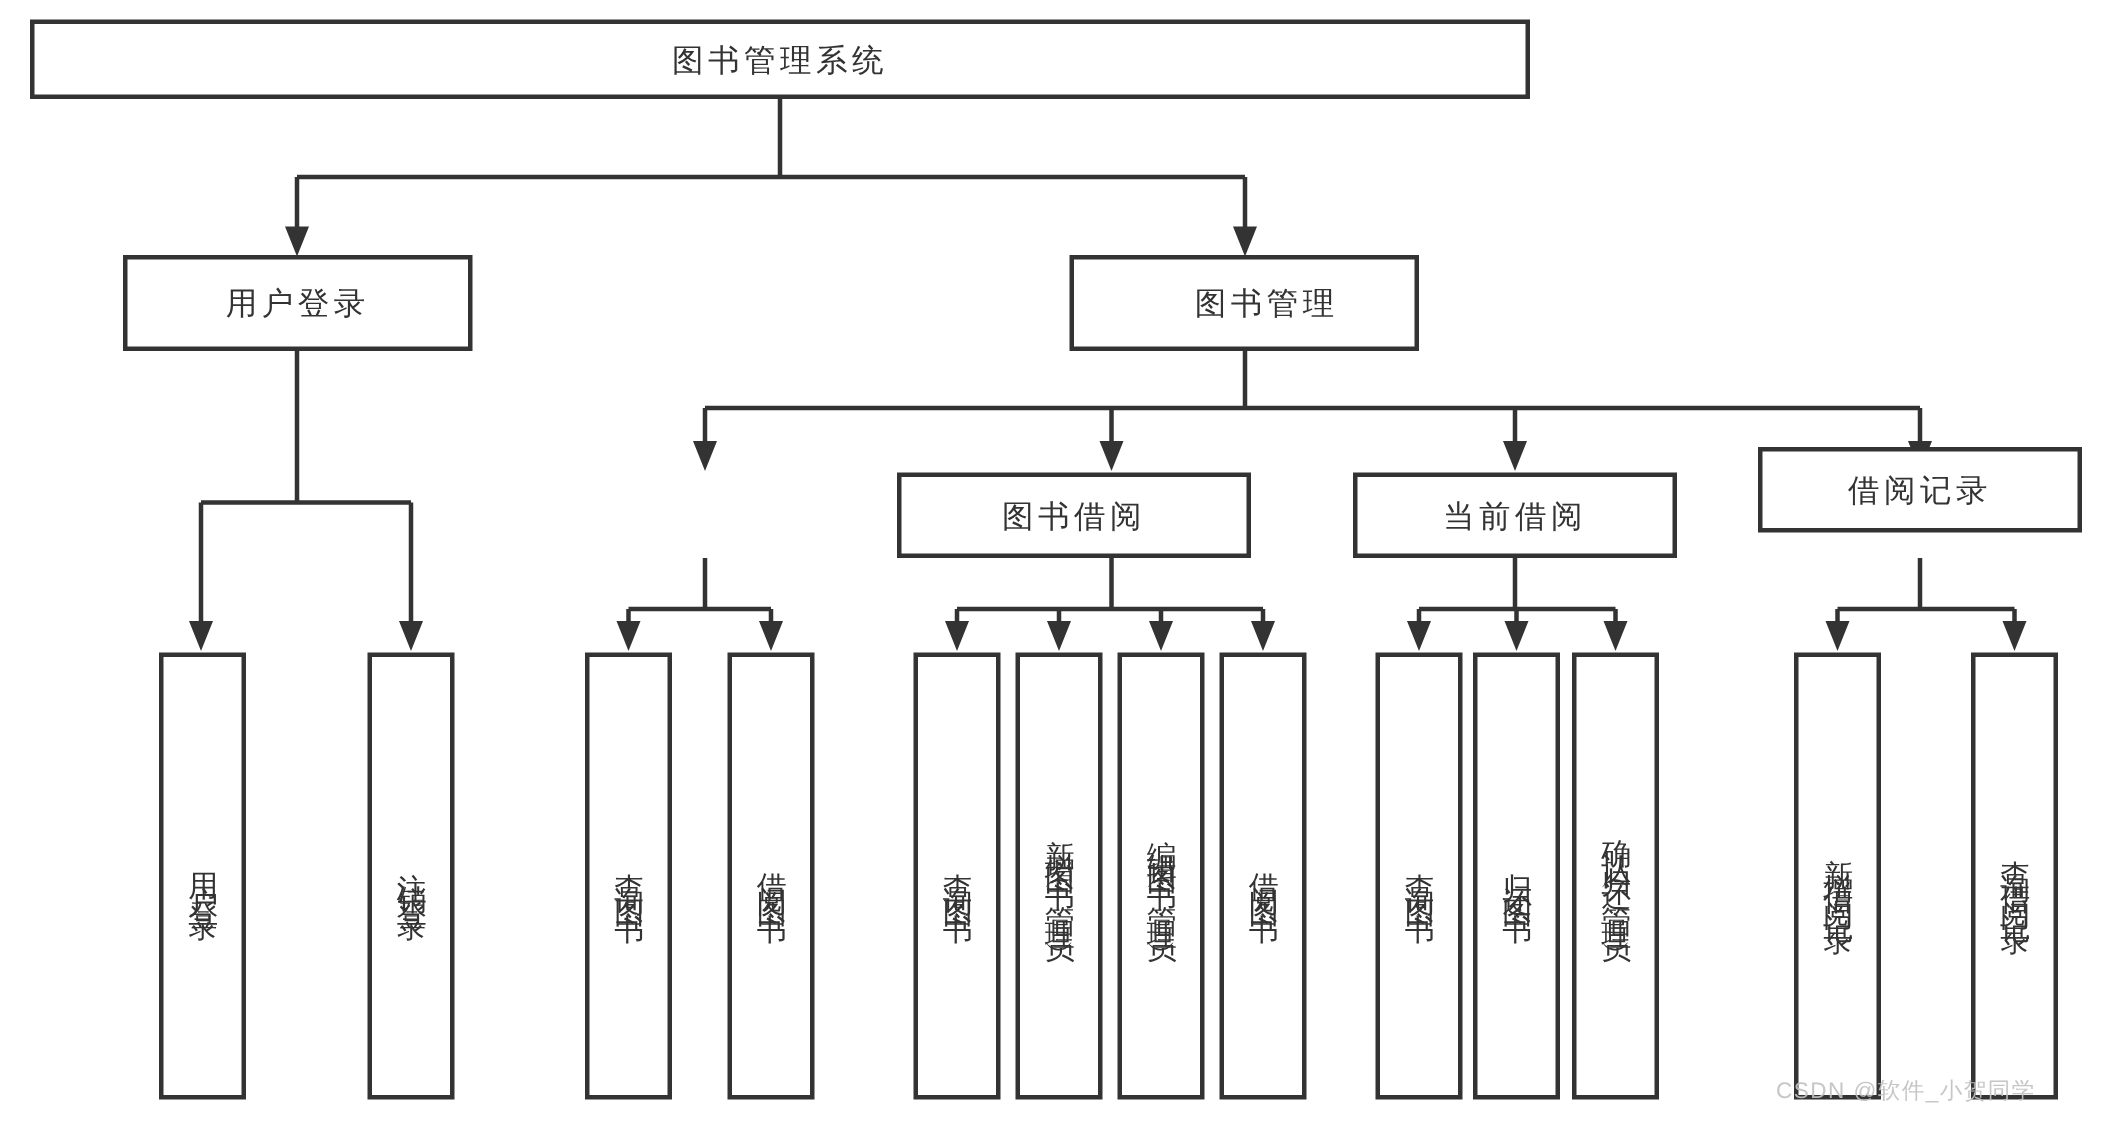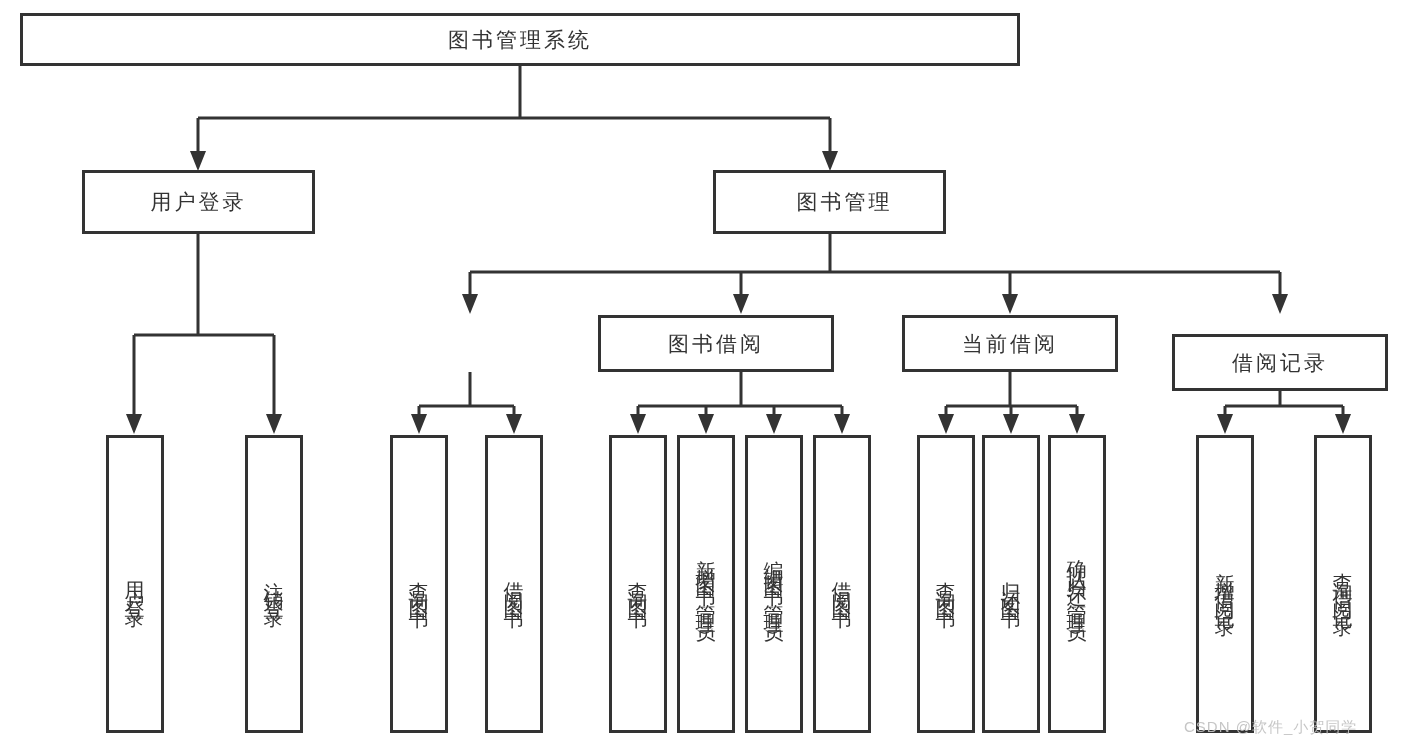--- a/index.html
+++ b/index.html
@@ -118,21 +118,21 @@
   <div class="box" style="left:713px; top:170px; width:233px; height:64px;padding-left:30px;">
     <span>图书管理</span>
   </div>
 
   <div class="box" style="left:598px; top:315px; width:236px; height:57px;">
     <span>图书借阅</span>
   </div>
   <div class="box" style="left:902px; top:315px; width:216px; height:57px;">
     <span>当前借阅</span>
   </div>
-  <div class="box" style="left:1172px; top:334px; width:216px; height:57px;">
+  <div class="box" style="left:1172px; top:298px; width:216px; height:57px;">
     <span>借阅记录</span>
   </div>
 
   <div class="leaf" style="left:106px;">
     <span class="vtext">用户登录</span>
   </div>
   <div class="leaf" style="left:245px;">
     <span class="vtext">注销登录</span>
   </div>
 

